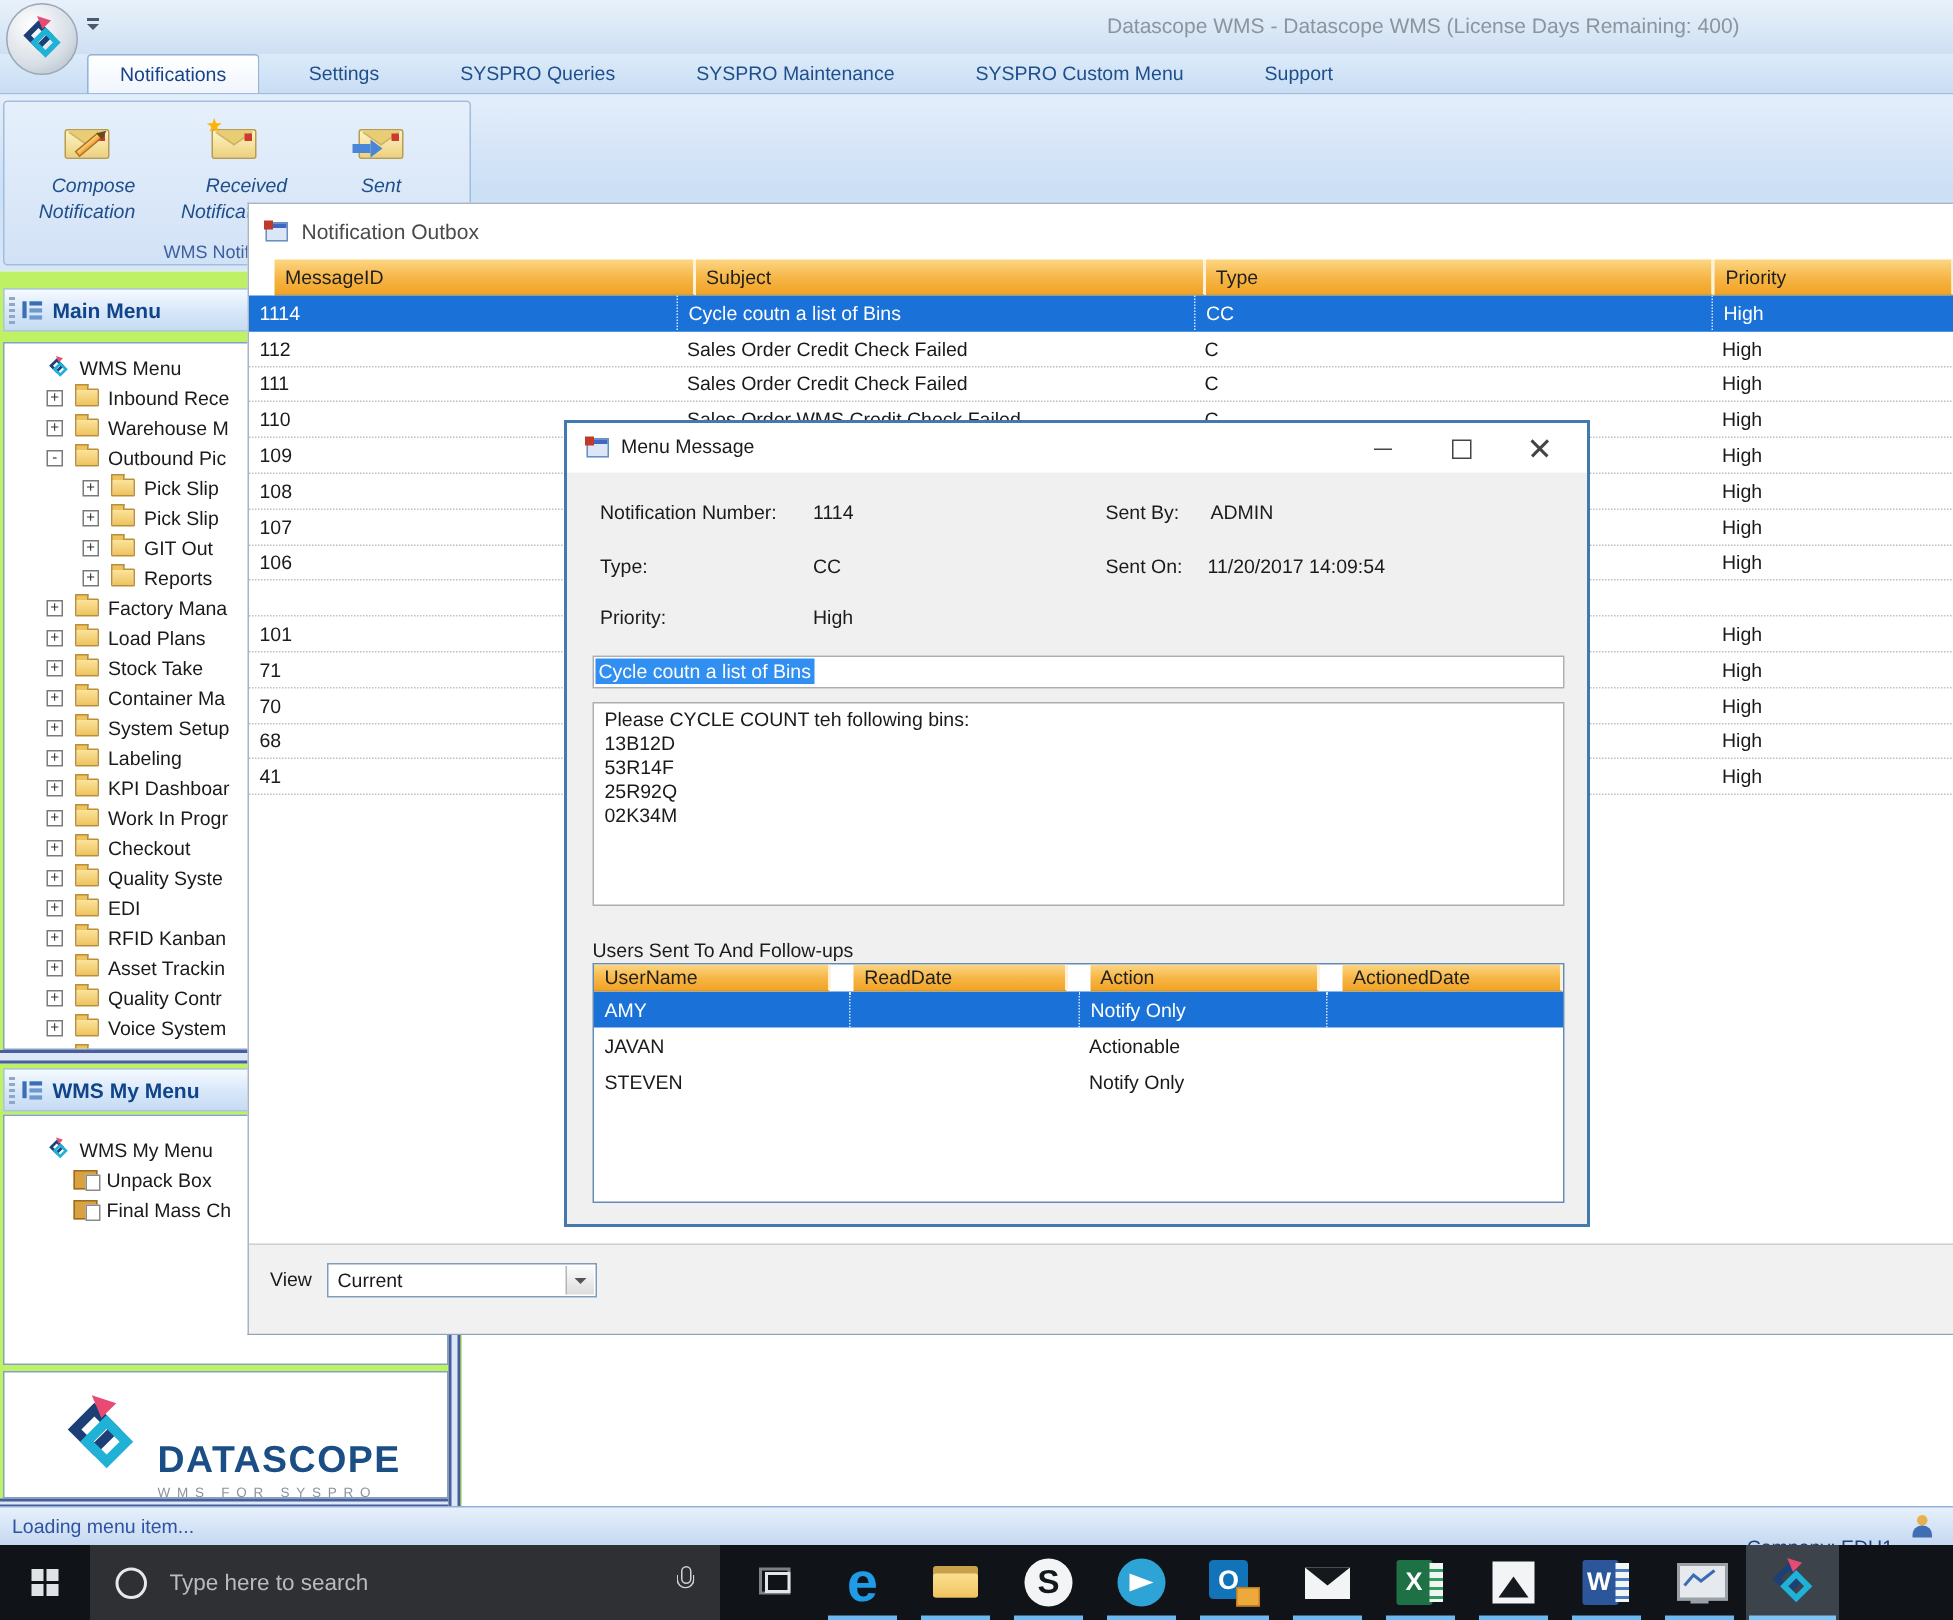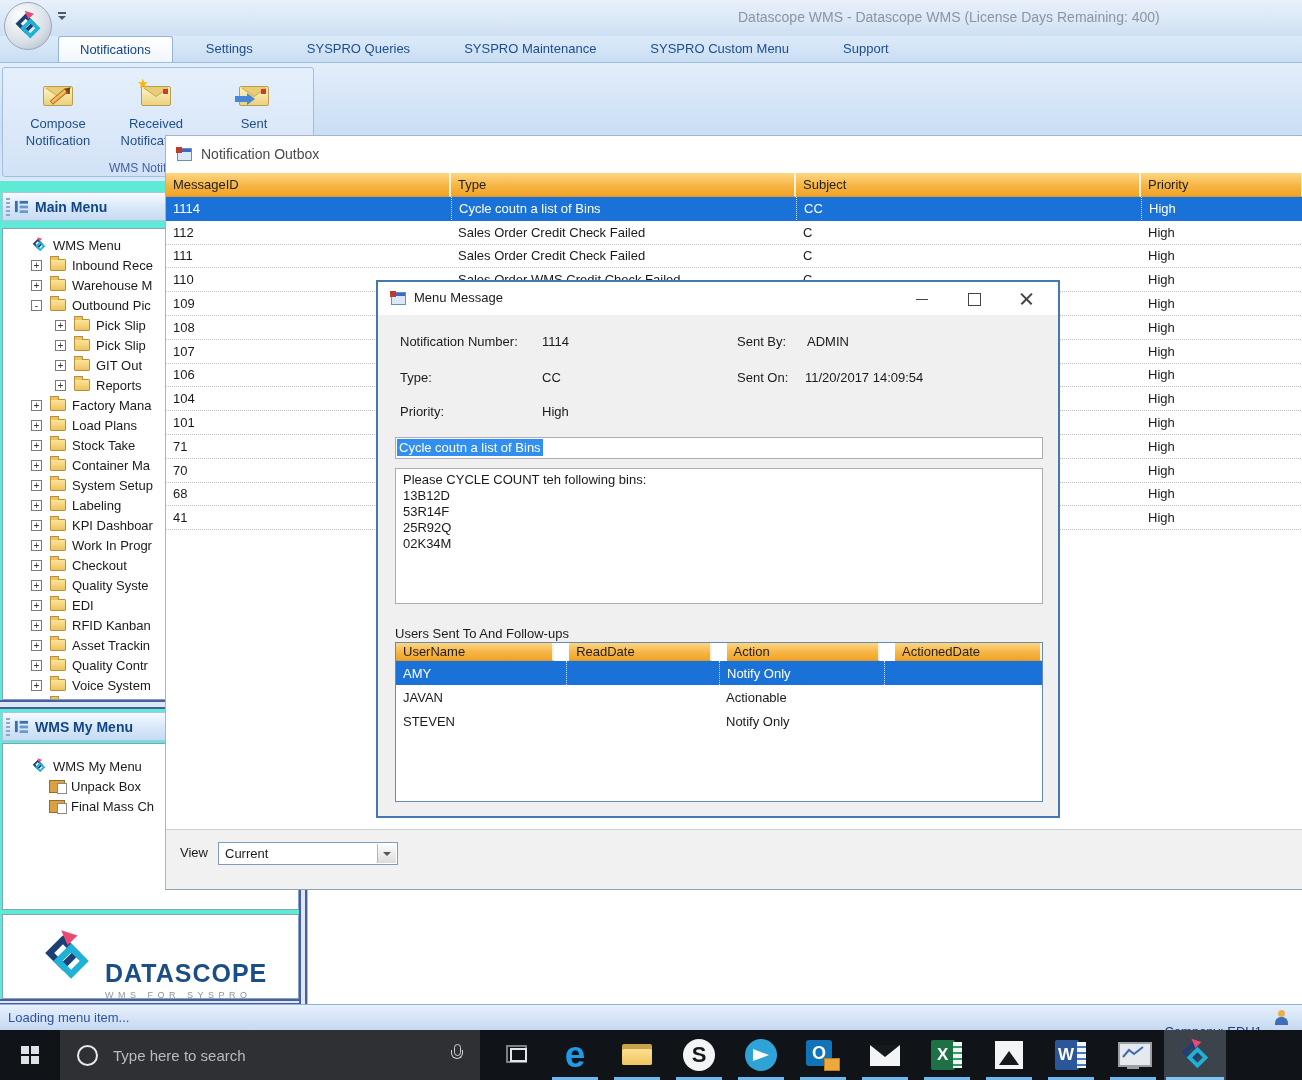--- a/index.html
+++ b/index.html
@@ -32,38 +32,38 @@
   .ribbon { position:absolute; left:0; top:63px; width:1302px; height:118px;
     background:linear-gradient(#e4eefb,#cbdff5 55%,#d8e8f9); z-index:1; }
   .rgroup { position:absolute; left:2px; top:4px; width:312px; height:110px;
     border:1px solid #a3bedd; border-radius:3px; background:linear-gradient(#e6f0fc,#d2e2f6); }
   .rgroup-label { position:absolute; left:0; right:0; bottom:1px; text-align:center;
     font-size:12px; color:#3f61a0; white-space:nowrap; }
   .rbuttons { position:absolute; left:6px; top:4px; display:flex; }
   .rbtn { width:98px; height:88px; border:none; background:transparent; cursor:default;
     display:flex; flex-direction:column; align-items:center; font-family:inherit; }
   .rbtn .ic { margin-top:10px; width:34px; height:28px; position:relative; }
-  .rbtn .lbl { margin-top:5px; font-size:13px; color:#1e4e8c; line-height:17px; text-align:center; white-space:nowrap; }
+  .rbtn .lbl { margin-top:5px; font-size:13px; color:#1e4e8c; line-height:17px; text-align:right; white-space:nowrap;font-style:italic; }
 
   .env { position:absolute; left:2px; top:4px; width:30px; height:20px; border:1px solid #b99c4e; border-radius:2px;
     background:linear-gradient(#fdf5c6,#ecd17e); }
   .env::before { content:""; position:absolute; left:1px; top:0; border-left:13px solid transparent;
     border-right:13px solid transparent; border-top:9px solid #e9cd74; filter:drop-shadow(0 1px 0 #c3a654); }
   .env::after { content:""; position:absolute; right:2px; top:2px; width:5px; height:5px; background:#cc3b2f; }
   .deco-pencil { position:absolute; left:8px; top:12px; width:20px; height:5px;
     background:linear-gradient(#ffd27a,#ef9f35); transform:rotate(-40deg); z-index:2; border:1px solid #b06f1e; }
   .deco-pencil::after { content:""; position:absolute; right:-6px; top:-1px; border-top:3px solid transparent;
     border-bottom:3px solid transparent; border-left:6px solid #6b4a22; }
   .deco-star { position:absolute; left:-2px; top:-6px; font-size:13px; color:#ffb400; z-index:2; }
   .deco-arrow { position:absolute; left:-2px; top:14px; width:12px; height:6px; background:#4a86d8; z-index:2; }
   .deco-arrow::after { content:""; position:absolute; right:-8px; top:-3px; border-top:6px solid transparent;
     border-bottom:6px solid transparent; border-left:8px solid #4a86d8; }
 
   
-  .dock { position:absolute; left:0; top:181px; width:308px; height:823px; background:#5eead4; z-index:2; }
+  .dock { position:absolute; left:0; top:181px; width:308px; height:823px; background:#bef264; z-index:2; }
   .caption { position:absolute; left:2px; width:297px; height:29px;
     background:linear-gradient(#f6faff,#d7e7f9 55%,#c6dbf3); border:1px solid #aac4e2;
     display:flex; align-items:center; font-size:14px; font-weight:bold; color:#11458a; }
   .caption .grip { width:4px; height:18px; margin:0 4px 0 3px;
     background:repeating-linear-gradient(#8fa8c8 0 2px, transparent 2px 4px); }
   .caption svg { width:15px; height:15px; margin-right:6px; }
   .treebox { position:absolute; left:2px; width:297px; background:#fff; border:1px solid #83a2c3; overflow:hidden; }
   .trow { height:20px; display:flex; align-items:center; font-size:13px; color:#1a1a1a; white-space:nowrap; }
   .expander { width:11px; height:11px; border:1px solid #7a7a7a; background:#fff; font-size:10px;
     line-height:9px; text-align:center; color:#333; flex:none; }
@@ -108,21 +108,21 @@
   .g-hcell { height:100%; background:linear-gradient(#fdd683,#f6b545 55%,#f2a325);
     border-right:2px solid #fdf3dd; border-bottom:1px solid #d99b2d;
     font-size:13px; color:#1f1f1f; display:flex; align-items:center; padding-left:7px; }
   .grid-rows .grow { display:flex; border-bottom:1px dotted #bfbfbf; }
   .gcell { height:100%; font-size:13px; color:#1a1a1a; display:flex; align-items:center;
     padding-left:7px; overflow:hidden; white-space:nowrap; }
   .grow.selected { background:#1a72d8; border-bottom:1px solid #1a72d8; }
   .grow.selected .gcell { color:#fff; border-left:1px dotted #cfe3f8; }
   .grow.selected .gcell:first-child { border-left:none; }
 
-  .outbox-header { position:absolute; left:0; top:37px; width:1137px; height:24px; }
+  .outbox-header { position:absolute; left:0; top:37px; width:1137px; height:24px;padding-left:17px; }
   .outbox-rows { position:absolute; left:0; top:61px; width:1137px; }
   .outbox-rows .grow { height:23.8px; }
 
   .outbox-bottom { position:absolute; left:0; bottom:0; width:100%; height:60px; background:#f1f1f1;
     border-top:1px solid #cfcfcf; }
   .view-label { position:absolute; left:14px; top:15px; font-size:13px; color:#1a1a1a; }
   .combo { position:absolute; left:52px; top:12px; width:180px; height:23px; background:#fff;
     border:1px solid #7f9db9; font-size:13px; color:#1a1a1a; }
   .combo .cval { position:absolute; left:6px; top:3px; }
   .combo .cbtn { position:absolute; right:1px; top:1px; width:19px; height:19px;
@@ -486,22 +486,22 @@
     <div class="vsplit"></div>
   </div>
 
   <div class="outbox">
     <div class="win-titlerow">
       <span class="form-icon"></span>
       <span class="wtitle">Notification Outbox</span>
     </div>
     <div class="g-header outbox-header" id="outbox-header">
         <div class="g-hcell" style="width: 285px;">MessageID</div>
+        <div class="g-hcell" style="width: 345px;">Subject</div>
         <div class="g-hcell" style="width: 345px;">Type</div>
-        <div class="g-hcell" style="width: 345px;">Subject</div>
         <div class="g-hcell" style="width: 162px;">Priority</div>
       </div>
     <div class="grid-rows outbox-rows" id="outbox-rows">
         <div class="grow selected">
           <div class="gcell" style="width: 285px;">1114</div>
           <div class="gcell" style="width: 345px;">Cycle coutn a list of Bins</div>
           <div class="gcell" style="width: 345px;">CC</div>
           <div class="gcell" style="width: 162px;">High</div>
         </div>
         <div class="grow">
@@ -540,21 +540,20 @@
           <div class="gcell" style="width: 345px;"></div>
           <div class="gcell" style="width: 162px;">High</div>
         </div>
         <div class="grow">
           <div class="gcell" style="width: 285px;">106</div>
           <div class="gcell" style="width: 345px;"></div>
           <div class="gcell" style="width: 345px;"></div>
           <div class="gcell" style="width: 162px;">High</div>
         </div>
         <div class="grow">
-          <div class="gcell" style="width: 285px;">104</div>
           <div class="gcell" style="width: 345px;"></div>
           <div class="gcell" style="width: 345px;"></div>
           <div class="gcell" style="width: 162px;">High</div>
         </div>
         <div class="grow">
           <div class="gcell" style="width: 285px;">101</div>
           <div class="gcell" style="width: 345px;"></div>
           <div class="gcell" style="width: 345px;"></div>
           <div class="gcell" style="width: 162px;">High</div>
         </div>

